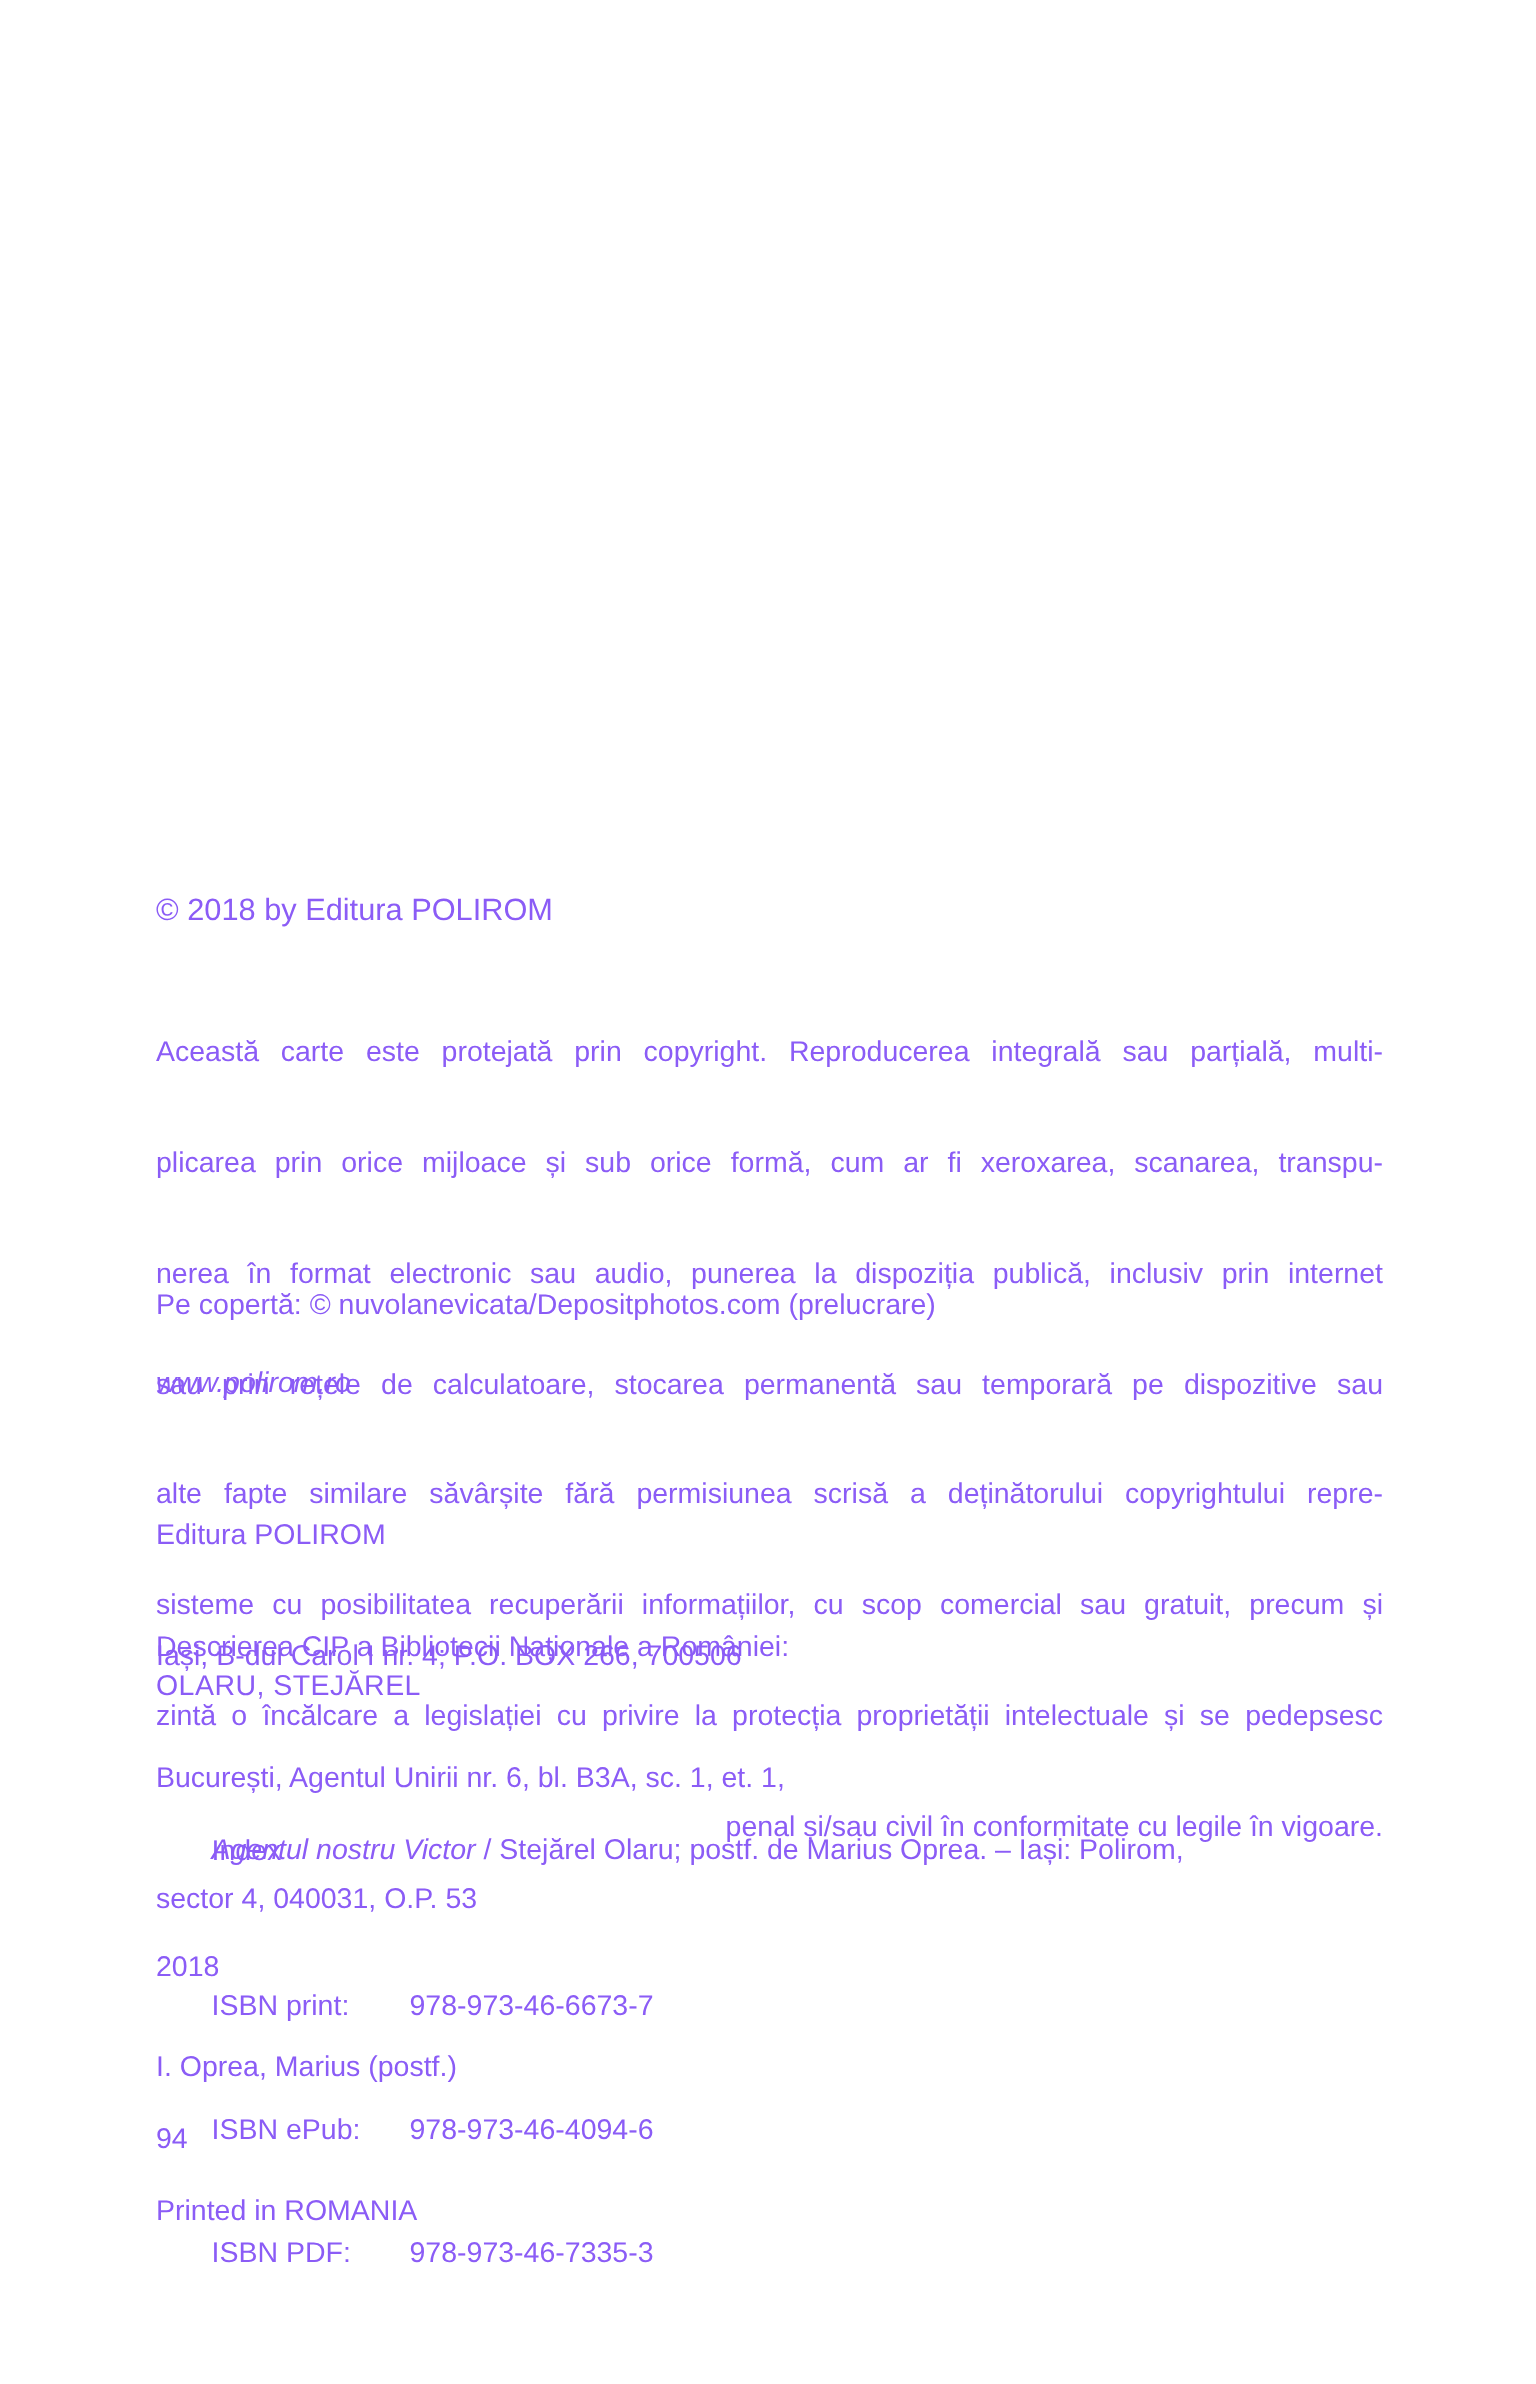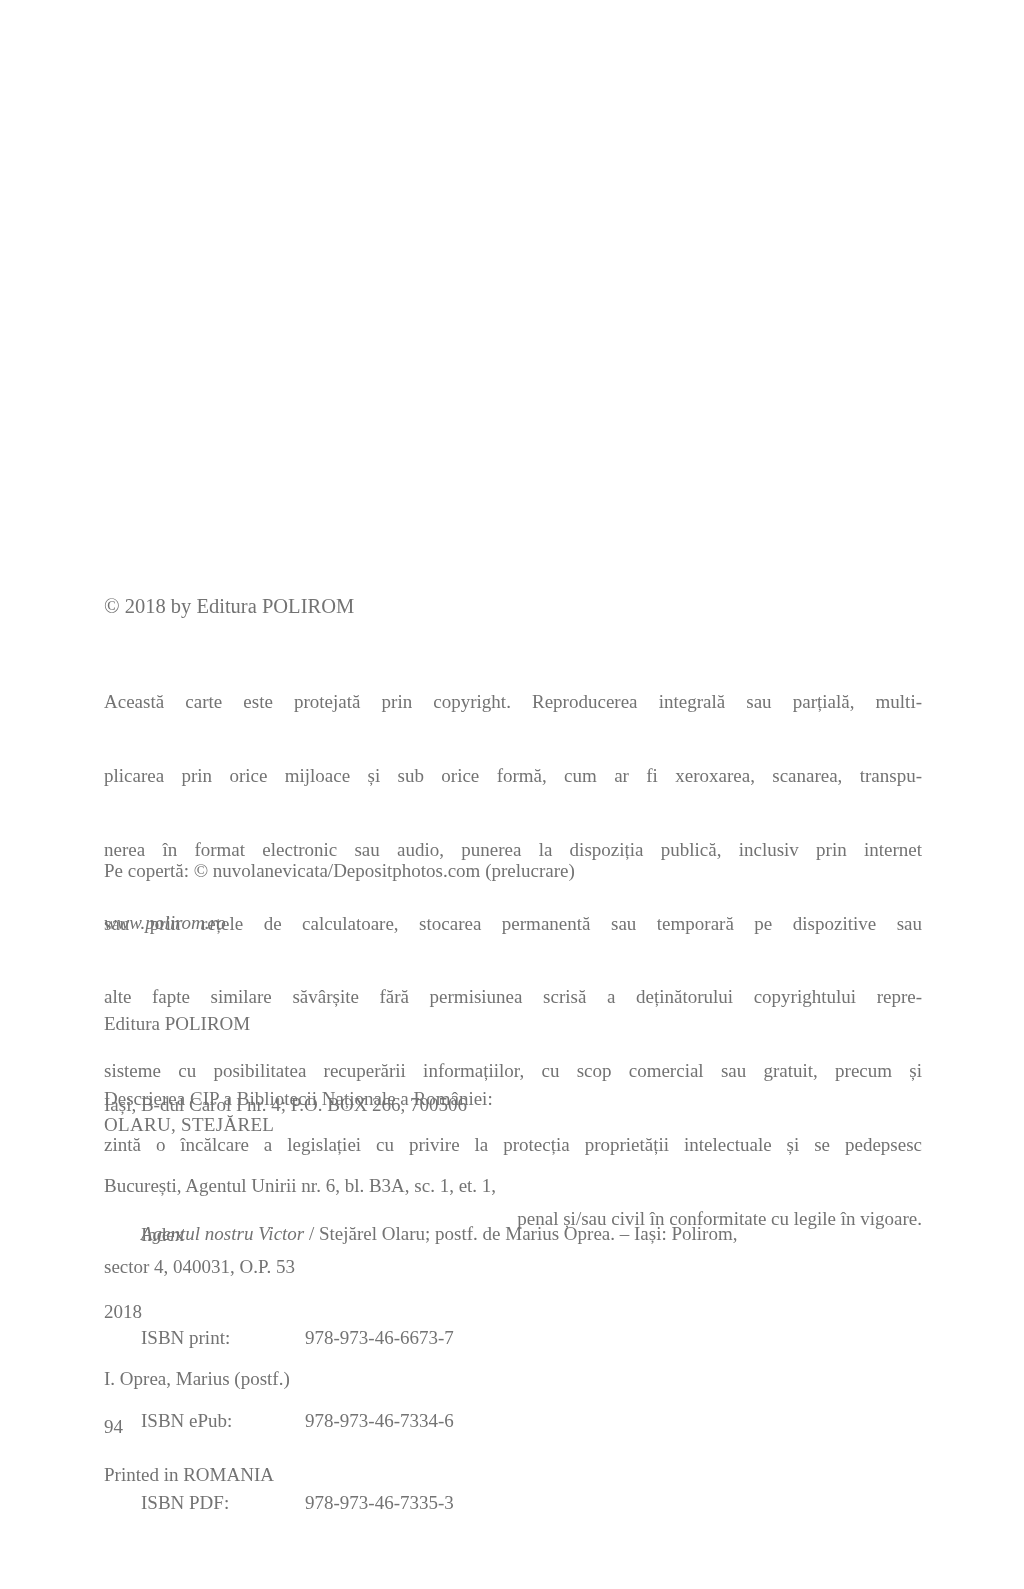--- a/index.html
+++ b/index.html
@@ -5,22 +5,22 @@
   html, body {
     margin: 0;
     padding: 0;
     background: #ffffff;
   }
   .page {
     position: relative;
     width: 1024px;
     height: 1589px;
     background: #ffffff;
-    font-family: Liberation Serif, serif;
-    color: #737373;
+    font-family: Liberation Sans, sans-serif;
+    color: #8b5cf6;
     overflow: hidden;
   }
   .content {
     position: absolute;
     left: 104px;
     width: 818px;
     top: 0;
     height: 100%;
   }
   .block {
@@ -66,21 +66,21 @@
   .italic { font-style: italic; }
   .cip-index {
     top: 1222px;
     padding-left: 37px;
   }
   .isbn-block {
     top: 1269px;
     line-height: 27.5px;
     padding-left: 37px;
   }
-  .isbn-row { display: flex; gap: 32px; }
+  .isbn-row { display: flex; }
   .isbn-label {
     width: 132px;
     flex: 0 0 132px;
   }
   .contributor { top: 1366px; }
   .classification { top: 1414px; }
   .printed-in { top: 1462px; }
 </style>
 </head>
 <body>
@@ -123,21 +123,21 @@
 
     <p class="block cip-index">Index</p>
 
     <div class="block isbn-block">
       <div class="isbn-row">
         <span class="isbn-label">ISBN print:</span>
         <span class="isbn-value">978-973-46-6673-7</span>
       </div>
       <div class="isbn-row">
         <span class="isbn-label">ISBN ePub:</span>
-        <span class="isbn-value">978-973-46-7334-6</span>
+        <span class="isbn-value">978-973-46-4094-6</span>
       </div>
       <div class="isbn-row">
         <span class="isbn-label">ISBN PDF:</span>
         <span class="isbn-value">978-973-46-7335-3</span>
       </div>
     </div>
 
     <p class="block contributor">I. Oprea, Marius (postf.)</p>
 
     <p class="block classification">94</p>

